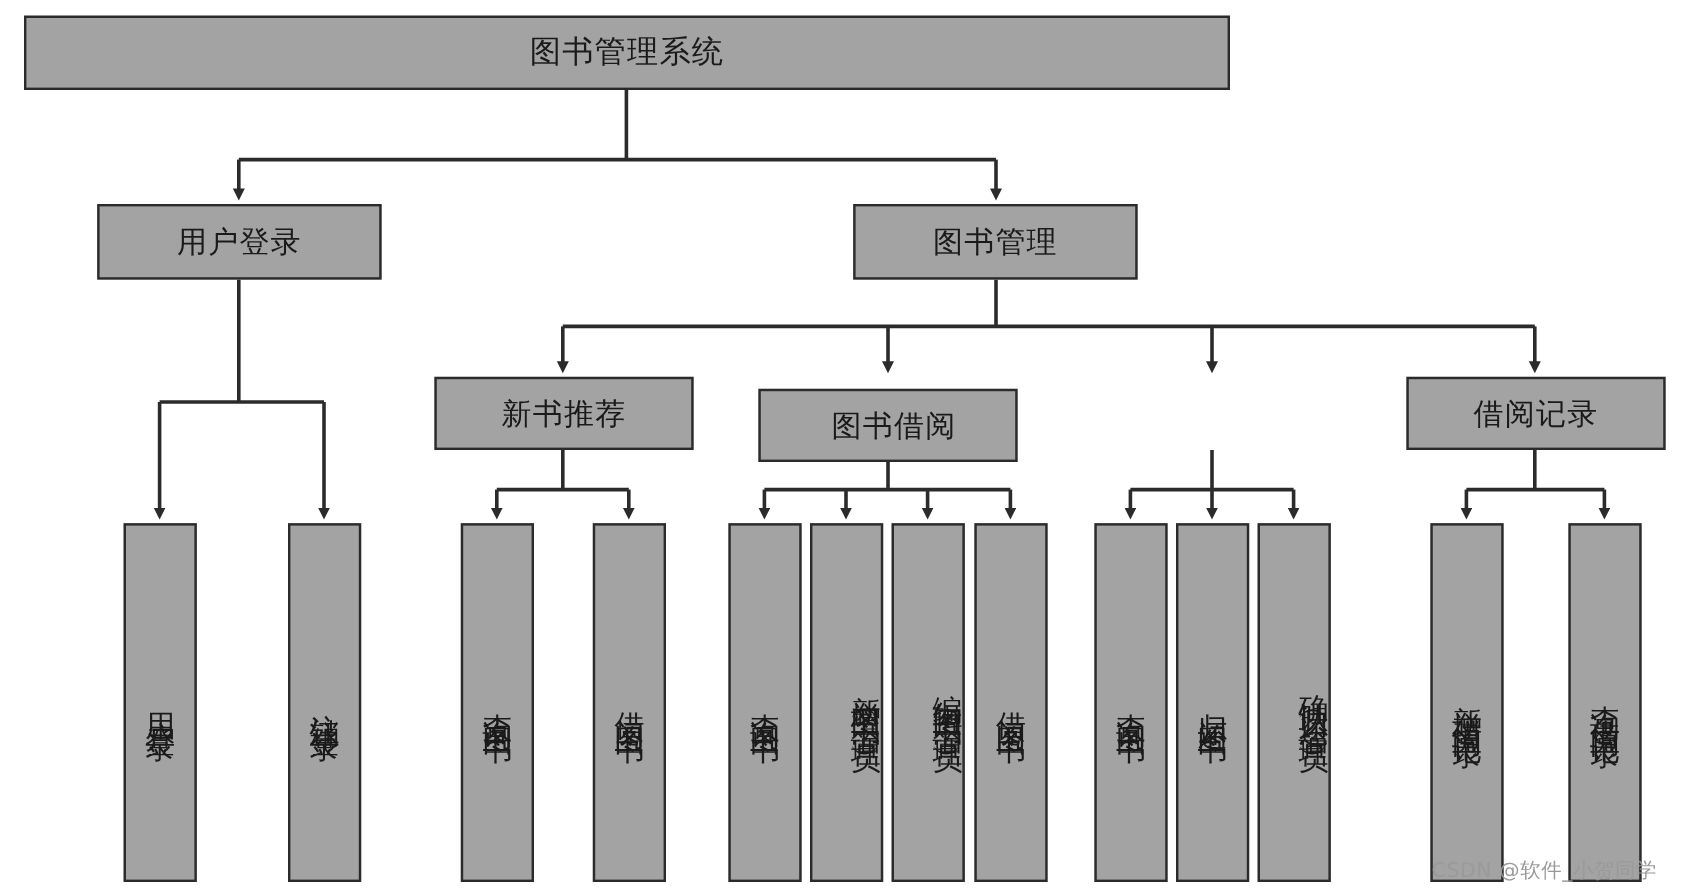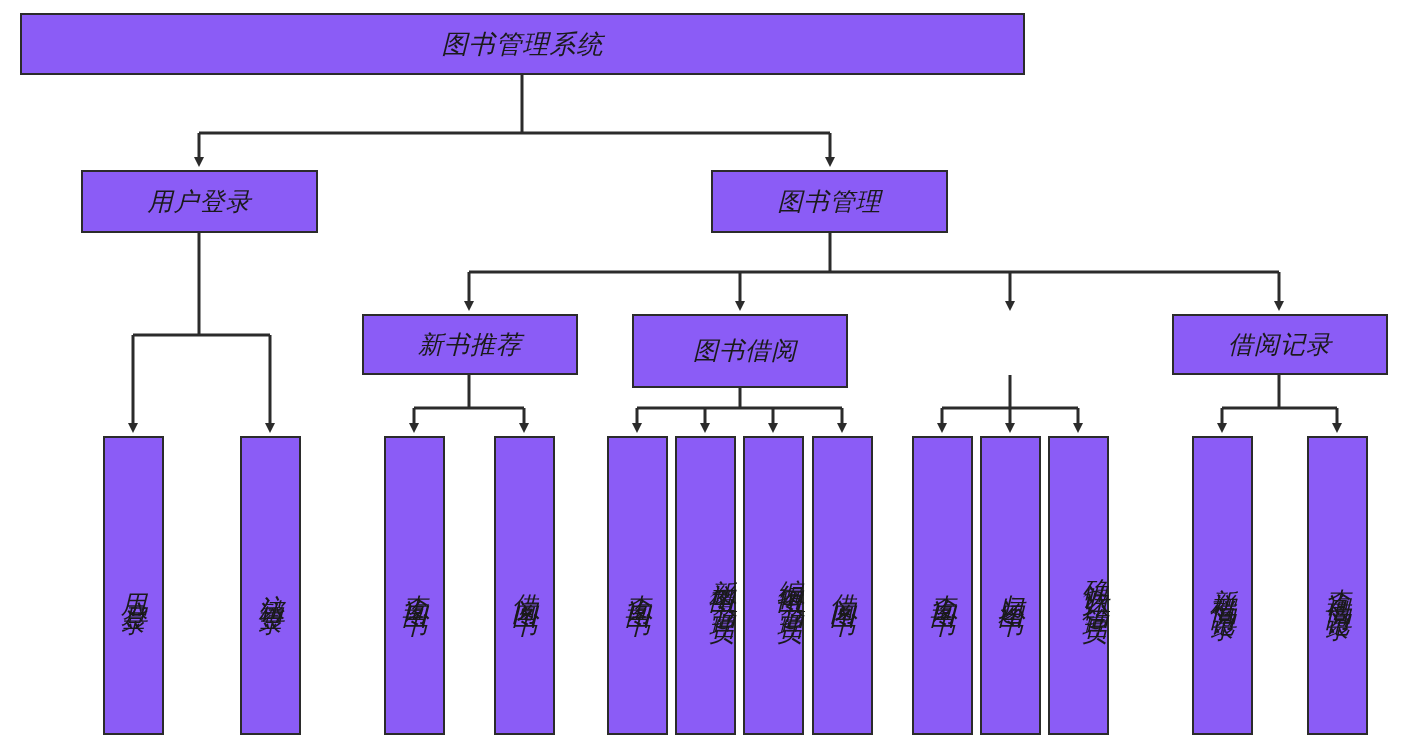--- a/index.html
+++ b/index.html
@@ -22,26 +22,25 @@
     left: 0;
     top: 0;
     width: 1405px;
     height: 747px;
     pointer-events: none;
   }
   .node {
     position: absolute;
     box-sizing: border-box;
     border: 2.5px solid #2b2b2b;
-    background: #8b5cf6;
+    background: #a3a3a3;
     display: flex;
     align-items: center;
     justify-content: center;
     color: #1a1a1a;
-    font-style: italic;
   }
   .node.h {
     font-size: 25px;
     line-height: 1.1;
     letter-spacing: 1px;
   }
   .node.h.big {
     font-size: 26px;
   }
   .node.v {
@@ -127,21 +126,21 @@
   <div class="node h" style="left:81px;top:170px;width:237px;height:63px;">
     <span>用户登录</span>
   </div>
   <div class="node h" style="left:362px;top:314px;width:216px;height:61px;">
     <span>新书推荐</span>
   </div>
 
   <div class="node h" style="left:711px;top:170px;width:237px;height:63px;">
     <span>图书管理</span>
   </div>
-  <div class="node h" style="left:632px;top:314px;width:216px;height:74px;padding-left:10px;">
+  <div class="node h" style="left:632px;top:324px;width:216px;height:61px;padding-left:10px;">
     <span>图书借阅</span>
   </div>
   <div class="node h" style="left:1172px;top:314px;width:216px;height:61px;justify-content:center;">
     <span>借阅记录</span>
   </div>
 
   <div class="node v mid" style="left:103px;top:436px;width:61px;height:299px;">
     <span>用户登录</span>
   </div>
   <div class="node v mid" style="left:240px;top:436px;width:61px;height:299px;">
@@ -178,14 +177,15 @@
     <span>确认归还（管理员）</span>
   </div>
 
   <div class="node v mid" style="left:1192px;top:436px;width:61px;height:299px;">
     <span>新增借阅记录</span>
   </div>
   <div class="node v mid" style="left:1307px;top:436px;width:61px;height:299px;">
     <span>查询借阅记录</span>
   </div>
 
+  <div class="watermark" style="left:1193px;top:714px;">CSDN @软件_小贺同学</div>
 
 </div>
 
 </body></html>

